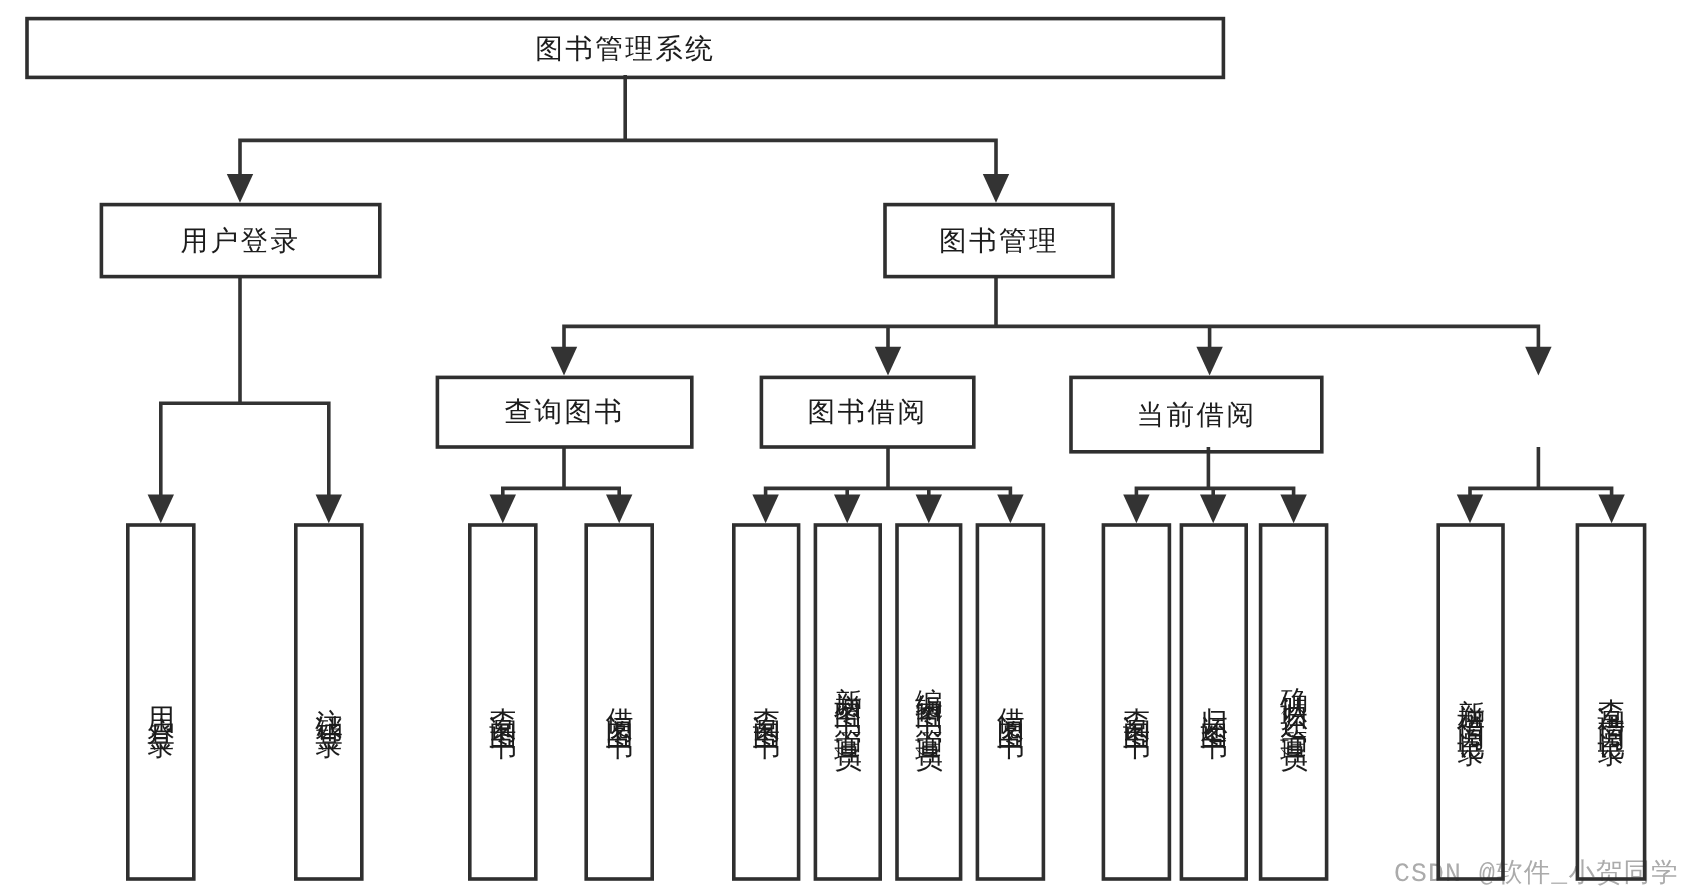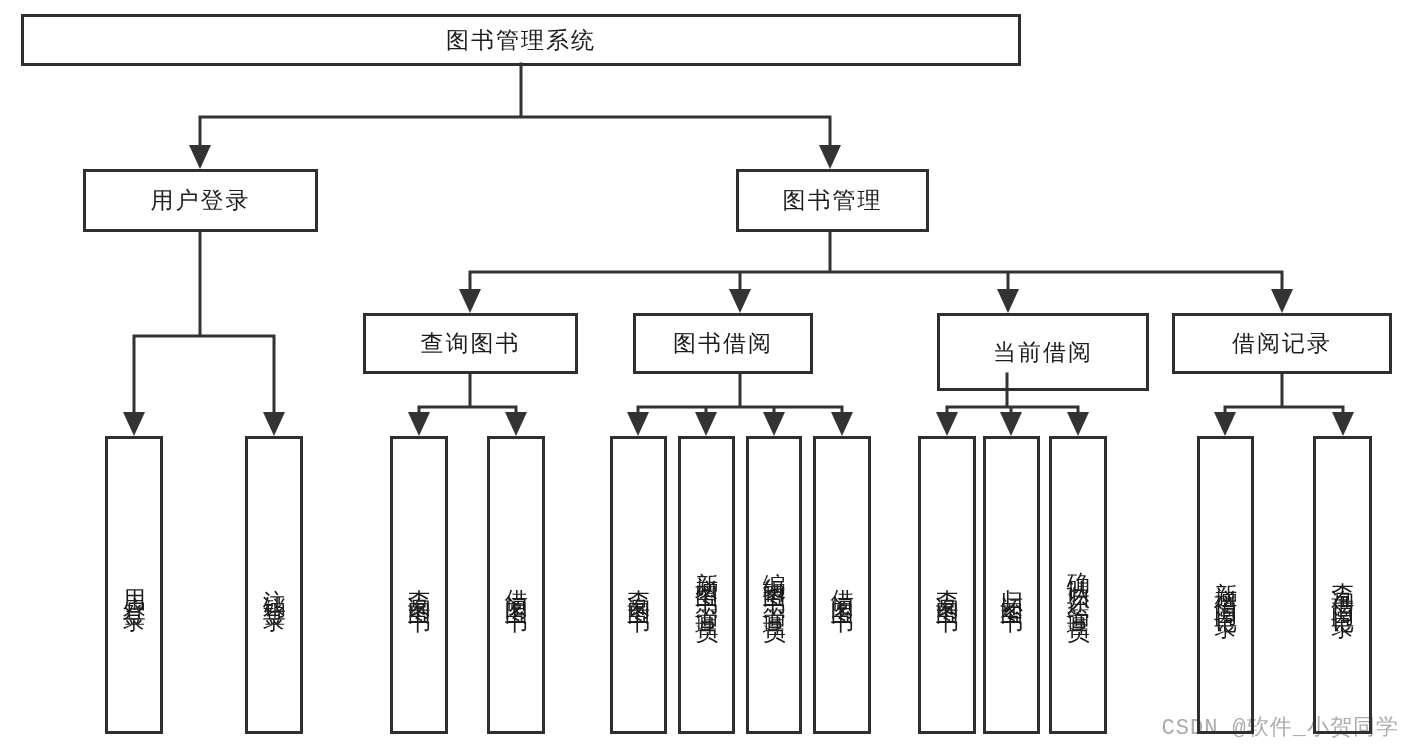--- a/index.html
+++ b/index.html
@@ -108,25 +108,22 @@
   <div class="node" style="left:736px;top:169px;width:193px;height:63px">
     <span class="lbl">图书管理</span>
   </div>
 
   <div class="node" style="left:363px;top:313px;width:215px;height:61px">
     <span class="lbl">查询图书</span>
   </div>
   <div class="node" style="left:633px;top:313px;width:180px;height:61px">
     <span class="lbl">图书借阅</span>
   </div>
-  <div class="node" style="left:937px;top:313px;width:212px;height:78px">
+  <div class="node" style="left:891px;top:313px;width:212px;height:65px">
     <span class="lbl">当前借阅</span>
-  </div>
-  <div class="node" style="left:1172px;top:313px;width:220px;height:61px">
-    <span class="lbl">借阅记录</span>
   </div>
 
   <div class="node vnode" style="left:105px;top:436px;width:58px;height:298px">
     <span class="lbl">用户登录</span>
   </div>
   <div class="node vnode" style="left:245px;top:436px;width:58px;height:298px">
     <span class="lbl">注销登录</span>
   </div>
 
   <div class="node vnode" style="left:390px;top:436px;width:58px;height:298px">

